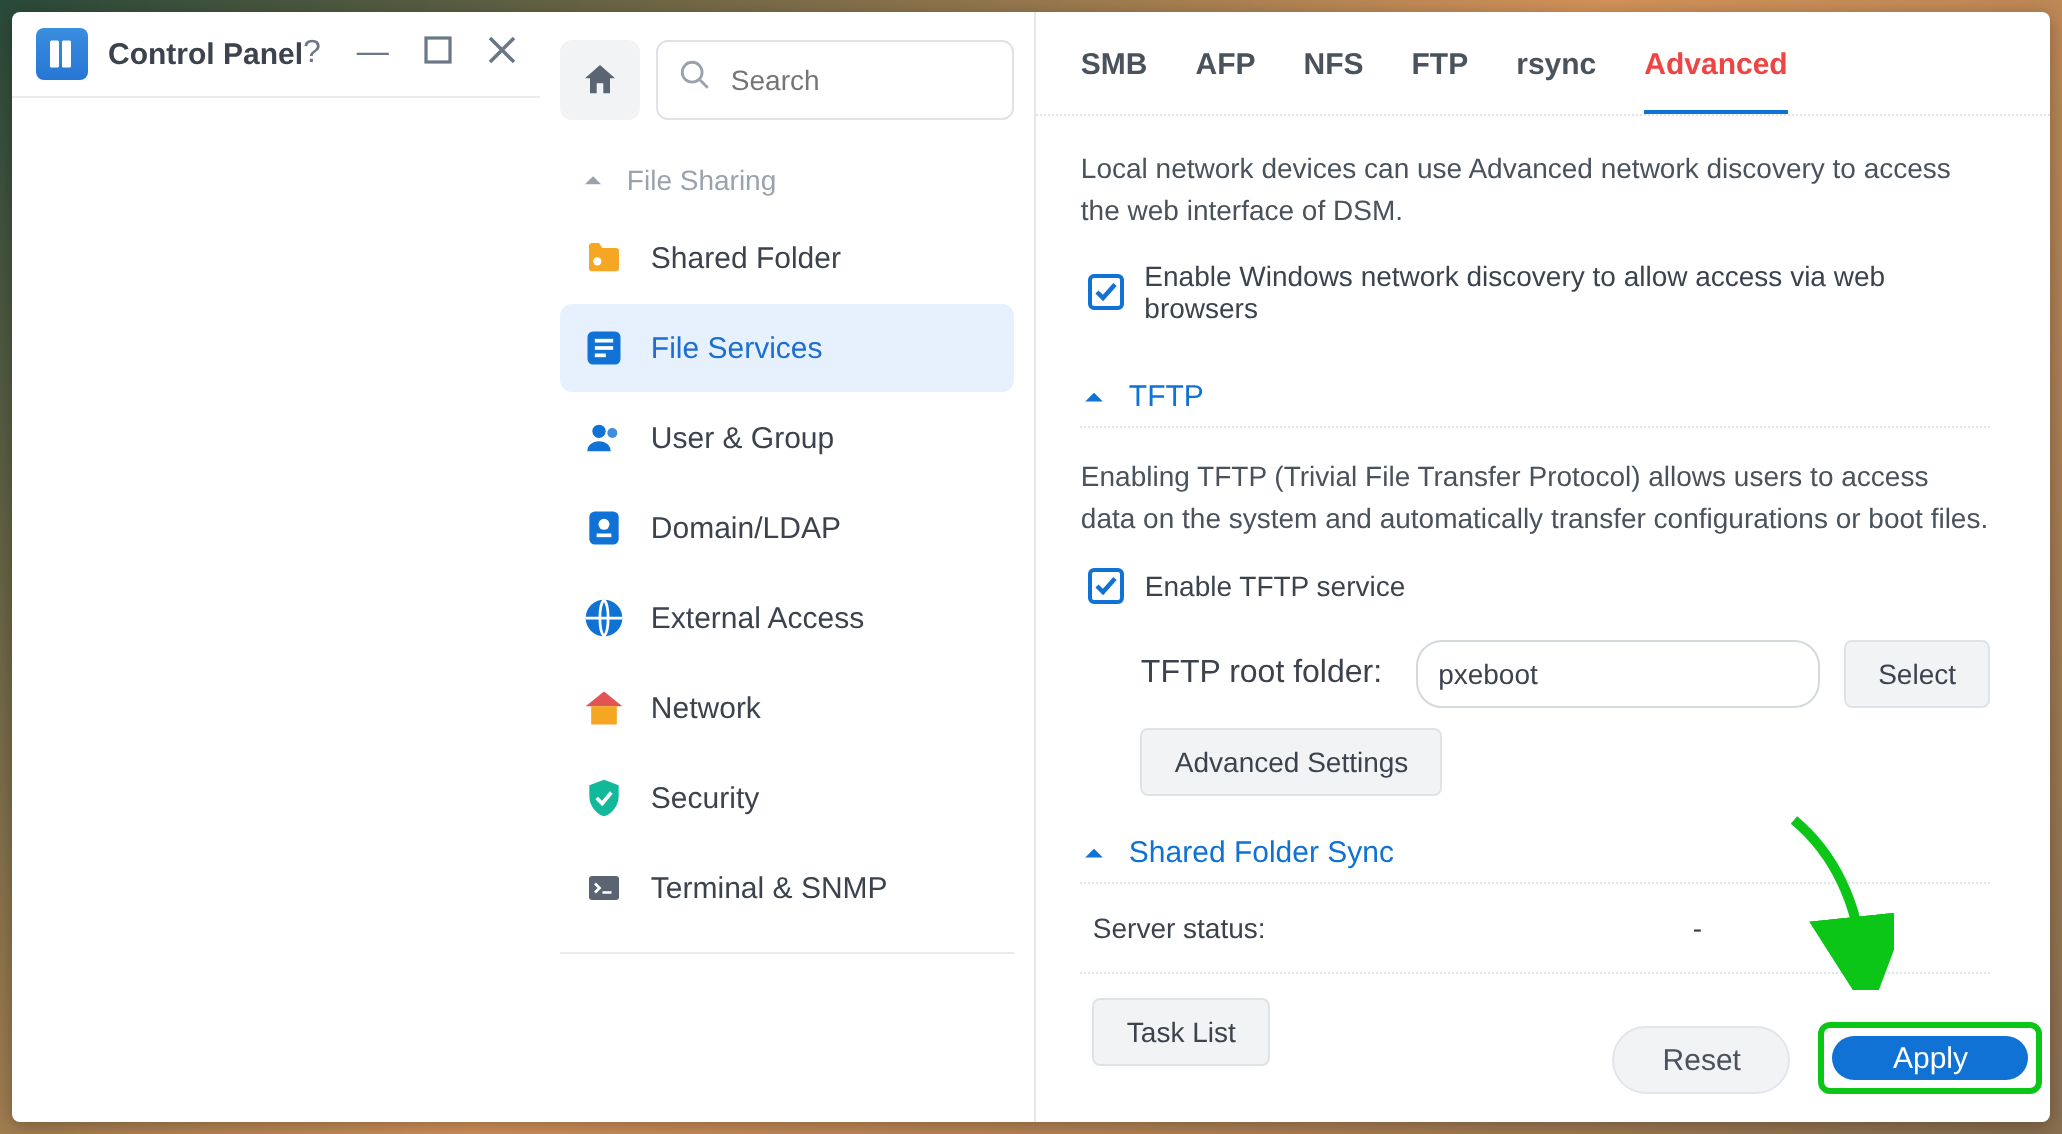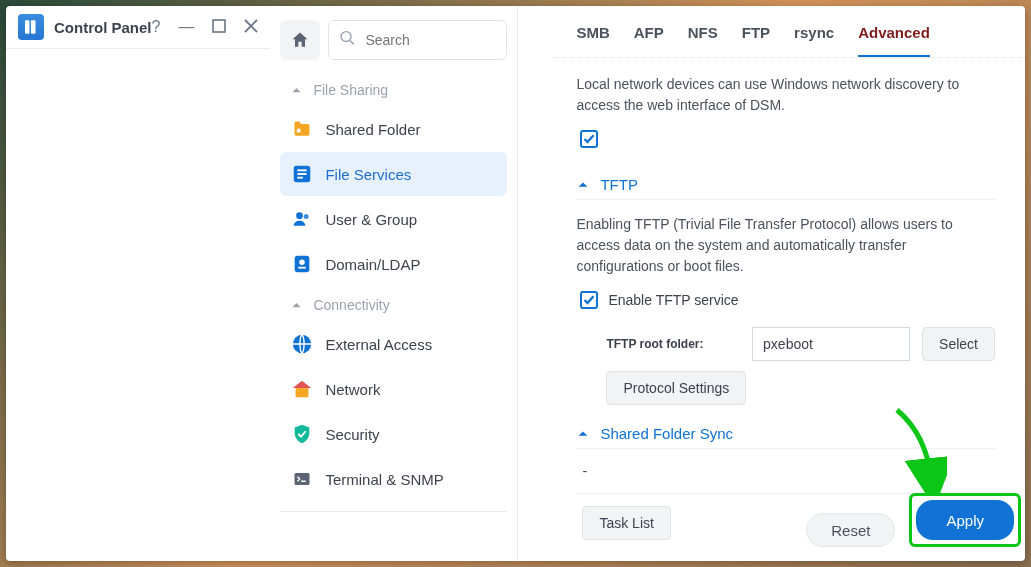--- a/index.html
+++ b/index.html
@@ -5,64 +5,64 @@
 * { box-sizing: border-box; margin: 0; padding: 0; font-family: -apple-system, BlinkMacSystemFont, "Segoe UI", Arial, sans-serif; }
 body { background: linear-gradient(135deg, #2a4a3a, #d4935a, #8a7050); padding: 6px; }
 .window { width: 1019px; height: 555px; background: #fff; border-radius: 4px; overflow: hidden; box-shadow: 0 2px 10px rgba(0,0,0,0.3); display: flex; flex-direction: row; position: relative; }
 .titlebar { height: 43px; display: flex; align-items: center; padding: 0 12px; border-bottom: 1px solid #eaedef; }
 .app-icon { width: 26px; height: 26px; background: linear-gradient(180deg, #3b8de0, #2577d4); border-radius: 4px; margin-right: 10px; display: flex; align-items: center; justify-content: center; }
 .app-icon svg { width: 18px; height: 18px; }
 .title { font-size: 15px; font-weight: 600; color: #3c434d; }
 .win-controls { margin-left: auto; display: flex; align-items: center; gap: 18px; color: #6b7785; }
 .win-controls span { cursor: pointer; font-size: 16px; line-height: 1; }
 
-.body { flex: 1; display: flex; overflow: hidden; gap: 36px; }
+.body { flex: 1; display: flex; overflow: hidden; }
 .sidebar { width: 248px; border-right: 1px solid #e5e8eb; display: flex; flex-direction: column; padding: 14px 10px 0 10px; }
 .top-row { display: flex; gap: 8px; margin-bottom: 12px; }
 .home-btn { width: 40px; height: 40px; background: #f1f3f5; border: none; border-radius: 6px; display: flex; align-items: center; justify-content: center; cursor: pointer; }
 .search-wrap { flex: 1; position: relative; }
 .search-wrap input { width: 100%; height: 40px; border: 1px solid #dfe3e7; border-radius: 6px; padding: 0 12px 0 36px; font-size: 14px; color: #333; background: #fff; }
 .search-icon { position: absolute; left: 11px; top: 50%; transform: translateY(-50%); color: #9aa3ad; }
 
 .side-scroll { flex: 1; overflow-y: auto; }
 .side-scroll::-webkit-scrollbar{width:8px}.side-scroll::-webkit-scrollbar-thumb{background:#d4d9de;border-radius:4px}
 .section-head { display: flex; align-items: center; gap: 10px; padding: 10px 10px 8px; color: #9aa3ad; font-size: 14px; font-weight: 400; cursor: pointer; }
 .section-head svg { width: 13px; height: 13px; }
 .side-item { display: flex; align-items: center; gap: 11px; padding: 10px 10px; border-radius: 6px; cursor: pointer; font-size: 15px; color: #3c434d; margin: 1px 0; text-align: right; }
 .side-item.active { background: #e7f1fd; color: #1d6fcf; font-weight: 400; }
 .side-ico { width: 24px; height: 24px; display: flex; align-items: center; justify-content: center; }
 
 .content { flex: 1; display: flex; flex-direction: column; overflow: hidden; position: relative; }
 .tabs { display: flex; gap: 24px; padding: 18px 22px 0 22px; border-bottom: 1px dotted #e0e4e8; }
 .tab { font-size: 15px; font-weight: 600; color: #4a525c; padding-bottom: 14px; cursor: pointer; border-bottom: 2px solid transparent; }
-.tab.active { color: #7f1d1d; border-bottom-color: #0f72d4; }
+.tab.active { color: #ef4444; border-bottom-color: #0f72d4; }
 
 .scroll-area { flex: 1; overflow-y: auto; padding: 16px 30px 60px 22px; position: relative; }
 .scroll-area::-webkit-scrollbar{width:8px}.scroll-area::-webkit-scrollbar-thumb{background:#d4d9de;border-radius:4px}
 .desc { font-size: 14px; color: #4a525c; line-height: 1.5; margin-bottom: 14px; }
 .check-row { display: flex; align-items: center; gap: 10px; margin: 6px 0 18px 4px; }
 .chk { width: 18px; height: 18px; border: 2px solid #0f72d4; border-radius: 3px; display: flex; align-items: center; justify-content: center; cursor: pointer; }
 .chk svg { width: 12px; height: 12px; }
 .chk-label { font-size: 14px; color: #3c434d; }
 
 .group-head { display: flex; align-items: center; gap: 10px; color: #0f72d4; font-size: 15px; font-weight: 400; padding: 10px 0 6px; border-bottom: 1px dotted #e0e4e8; cursor: pointer; margin-top: 6px; }
 .group-head svg { width: 14px; height: 14px; }
 .group-body { padding-top: 14px; }
 .field-row { display: flex; align-items: center; gap: 12px; margin: 10px 0 10px 30px; }
-.field-label { width: 140px; font-size: 12px; color: #3c434d; font-weight: bold; }
-.field-input { width: 158px; height: 34px; border: 1px solid #d4d9de; border-radius: 0; padding: 0 10px; font-size: 14px; color: #3c434d; }
+.field-label { width: 140px; font-size: 16px; color: #3c434d; }
+.field-input { width: 202px; height: 34px; border: 1px solid #d4d9de; border-radius: 13px; padding: 0 10px; font-size: 14px; color: #3c434d; }
 .btn { height: 34px; padding: 0 16px; background: #f1f3f5; border: 1px solid #dfe3e7; border-radius: 4px; font-size: 14px; color: #3c434d; cursor: pointer; }
 
 .status-row { display: flex; padding: 14px 0 14px 6px; border-bottom: 1px dotted #e0e4e8; }
 .status-label { width: 300px; font-size: 14px; color: #3c434d; }
 .status-val { font-size: 14px; color: #3c434d; }
 .task-row { padding: 12px 0 4px 6px; }
 
 .footer-btns { position: absolute; right: 4px; bottom: 14px; display: flex; gap: 14px; align-items: flex-end; }
-.btn-primary { height: 40px; padding: 0 30px; background: #0f72d4; color: #fff; border: none; border-radius: 17px; font-size: 15px; cursor: pointer; }
+.btn-primary { height: 22px; padding: 0 30px; background: #0f72d4; color: #fff; border: none; border-radius: 17px; font-size: 15px; cursor: pointer; }
 .btn-reset { height: 34px; padding: 0 24px; background: #f1f3f5; border: 1px solid #e2e5e9; border-radius: 17px; font-size: 15px; color: #4a525c; cursor: pointer; }
 .apply-highlight { border: 3px solid #0bc517; border-radius: 6px; padding: 4px; }
 .arrow-annot { position: absolute; right: 78px; bottom: 66px; pointer-events: none; }
 </style>
 </head>
 <body>
 
 <div class="window">
 
   <div class="titlebar">
@@ -145,26 +145,20 @@
           <span class="side-ico">
               <svg width="22" height="22" viewBox="0 0 24 24" fill="#0f72d4">
                 <rect x="4" y="3" width="16" height="18" rx="3"></rect>
                 <circle cx="12" cy="10" r="3" fill="#fff"></circle>
                 <rect x="8" y="15" width="8" height="2" fill="#fff"></rect>
               </svg>
             </span>
           <span>Domain/LDAP</span>
         </div>
 
-        <div class="section-head">
-          <svg viewBox="0 0 16 16" fill="#9aa3ad">
-              <path d="M3 10l5-5 5 5z"></path>
-            </svg>
-          <span>Connectivity</span>
-        </div>
         <div class="side-item">
           <span class="side-ico">
               <svg width="22" height="22" viewBox="0 0 24 24" fill="#0f72d4">
                 <circle cx="12" cy="12" r="10"></circle>
                 <path d="M2 12h20M12 2c3 3 3 17 0 20M12 2c-3 3-3 17 0 20" stroke="#fff" stroke-width="1.5" fill="none"></path>
               </svg>
             </span>
           <span>External Access</span>
         </div>
         <div class="side-item">
@@ -207,27 +201,28 @@
       <div class="tabs">
         <div class="tab">SMB</div>
         <div class="tab">AFP</div>
         <div class="tab">NFS</div>
         <div class="tab">FTP</div>
         <div class="tab">rsync</div>
         <div class="tab active">Advanced</div>
       </div>
 
       <div class="scroll-area">
-        <p class="desc">Local network devices can use Windows network discovery to access the web interface of DSM.</p>
+        <p class="desc">Local network devices can use Advanced network discovery to access the web interface of DSM.</p>
         <div class="check-row">
           <span class="chk">
               <svg viewBox="0 0 16 16" fill="none" stroke="#0f72d4" stroke-width="3">
                 <path d="M2 8l4 4 8-9"></path>
               </svg>
             </span>
+          <span class="chk-label">Enable Windows network discovery to allow access via web browsers</span>
         </div>
 
         <div class="group-head">
           <svg viewBox="0 0 16 16" fill="#0f72d4">
               <path d="M3 10l5-5 5 5z"></path>
             </svg>
           <span>TFTP</span>
         </div>
         <div class="group-body">
           <p class="desc">Enabling TFTP (Trivial File Transfer Protocol) allows users to access data on the system and automatically transfer configurations or boot files.</p>
@@ -238,31 +233,32 @@
                 </svg>
               </span>
             <span class="chk-label">Enable TFTP service</span>
           </div>
           <div class="field-row">
             <span class="field-label">TFTP root folder:</span>
             <input class="field-input" value="pxeboot" style="">
             <button class="btn">Select</button>
           </div>
           <div class="field-row" style="margin-left:30px">
-            <button class="btn">Protocol Settings</button>
+            <button class="btn">Advanced Settings</button>
           </div>
         </div>
 
         <div class="group-head">
           <svg viewBox="0 0 16 16" fill="#0f72d4">
               <path d="M3 10l5-5 5 5z"></path>
             </svg>
           <span>Shared Folder Sync</span>
         </div>
         <div class="status-row">
+          <span class="status-label">Server status:</span>
           <span class="status-val">-</span>
         </div>
         <div class="task-row">
           <button class="btn">Task List</button>
         </div>
       </div>
 
       <svg class="arrow-annot" width="60" height="90" viewBox="0 0 60 90">
         <defs>
             <marker id="ah" markerWidth="10" markerHeight="10" refX="5" refY="5" orient="auto">

